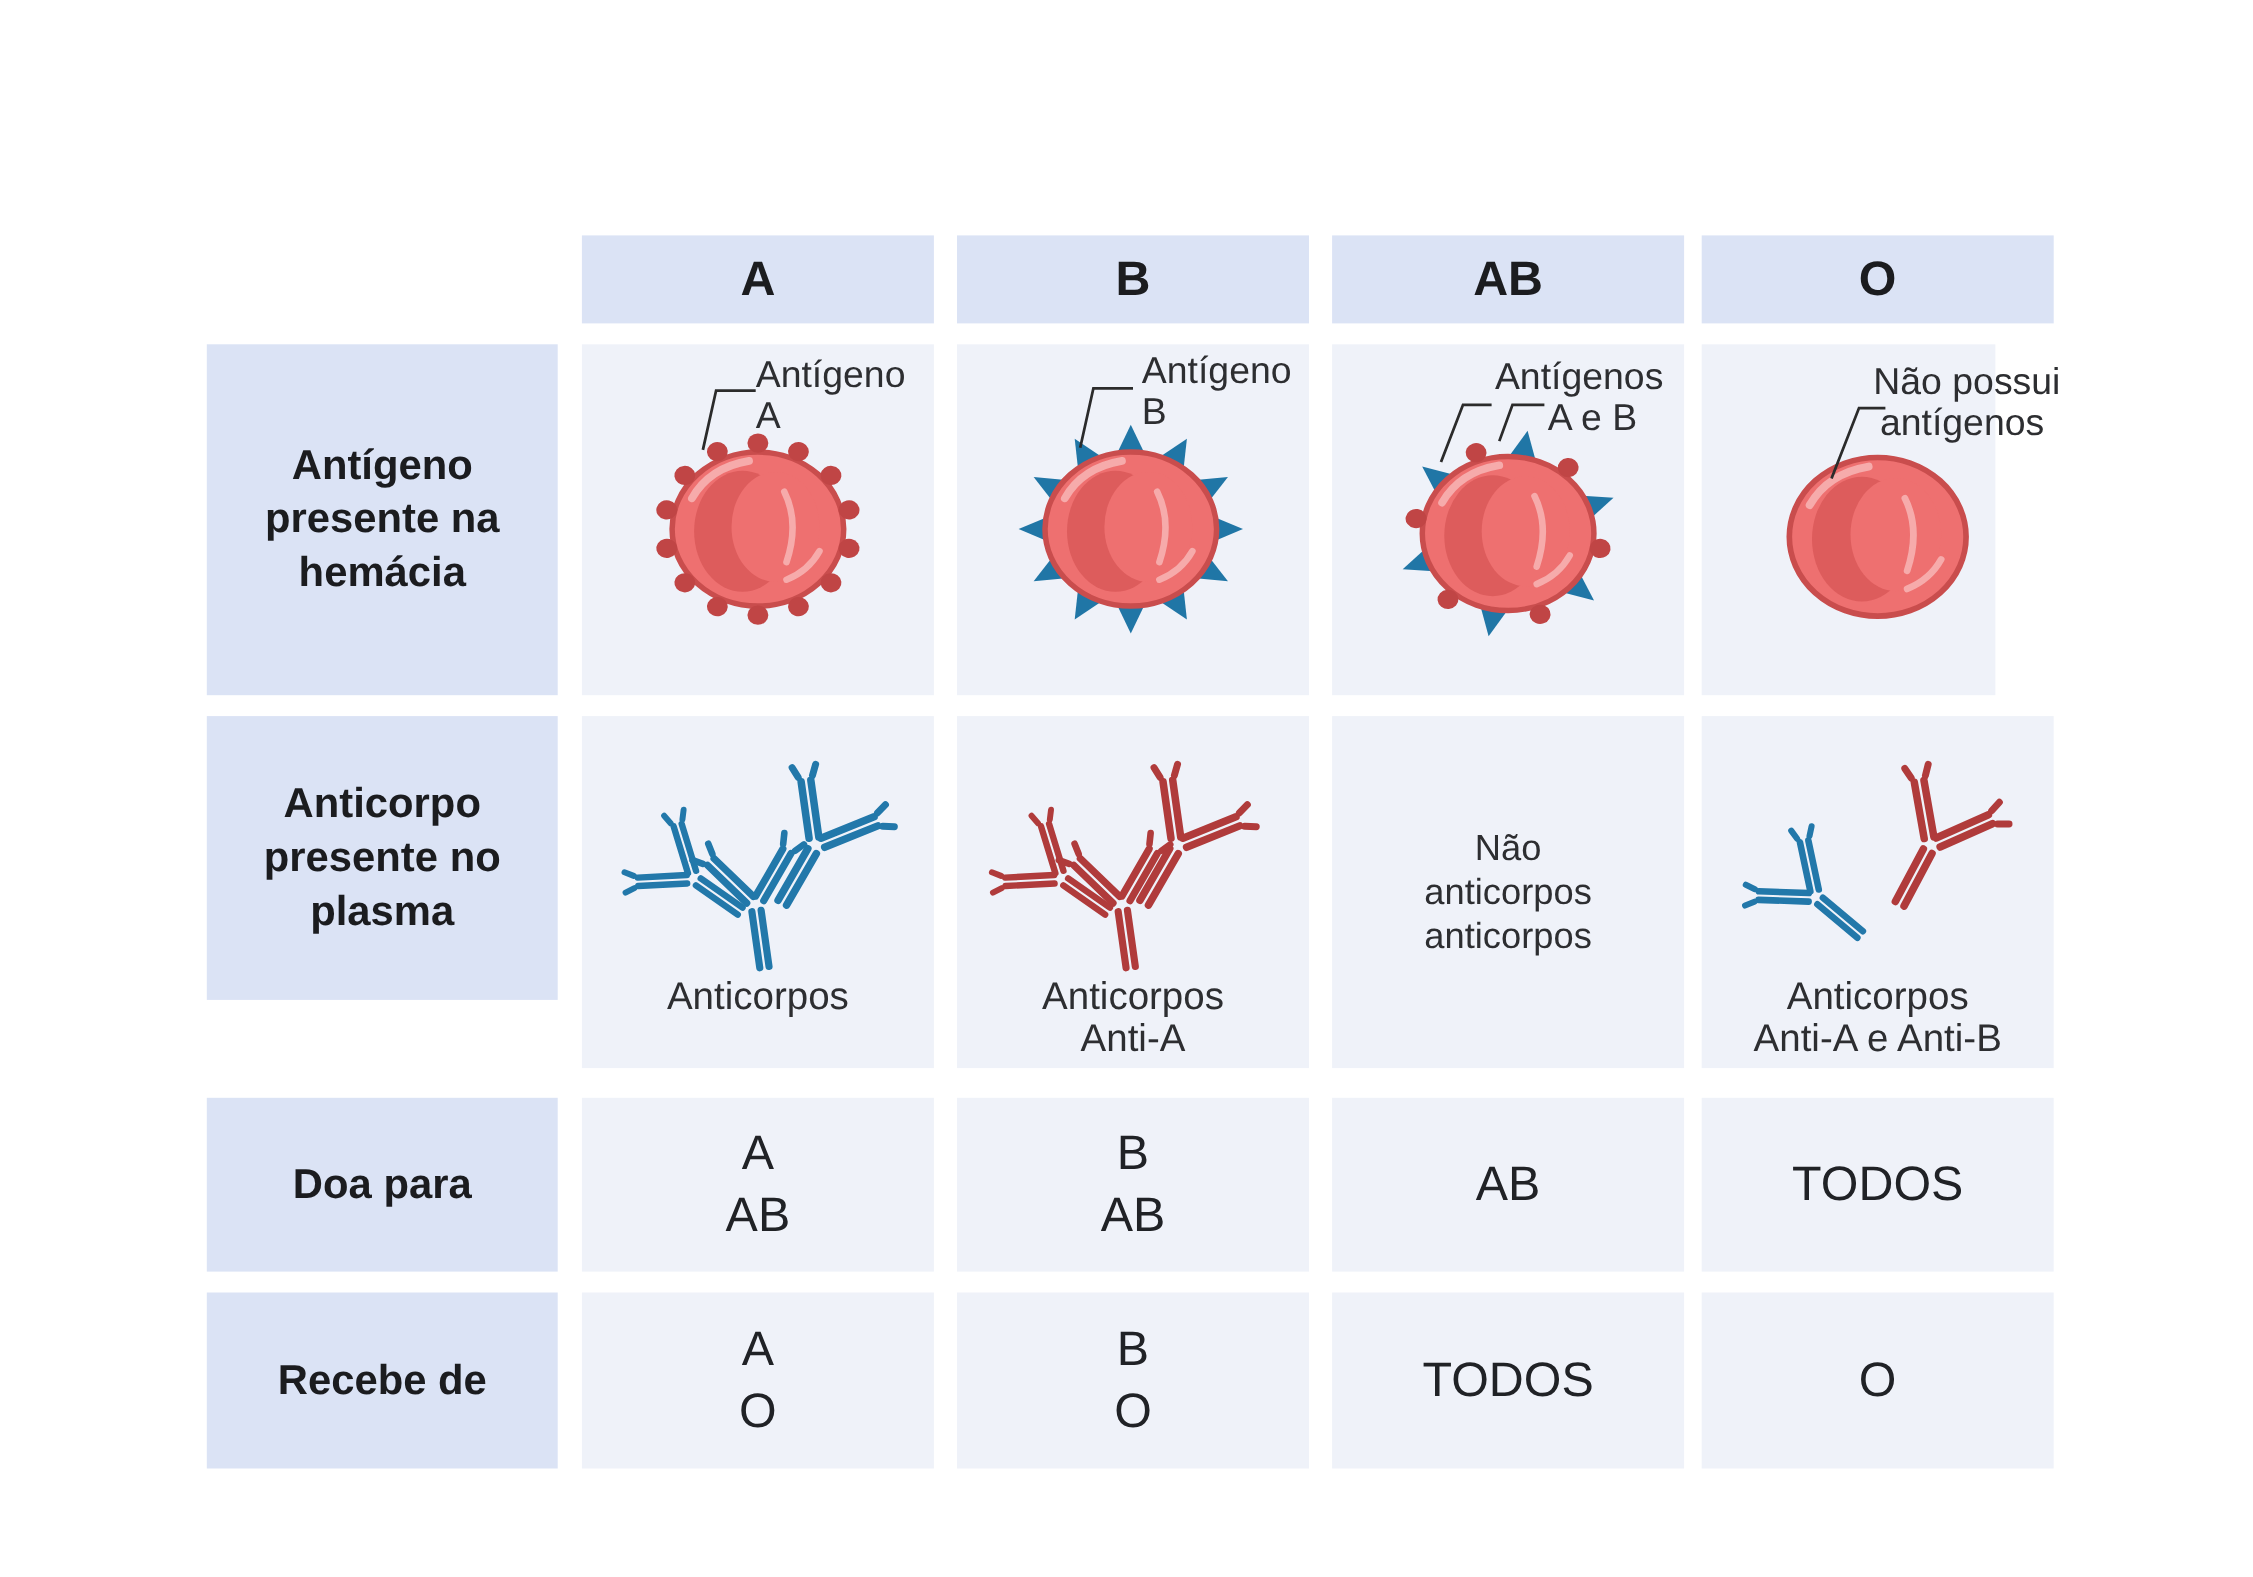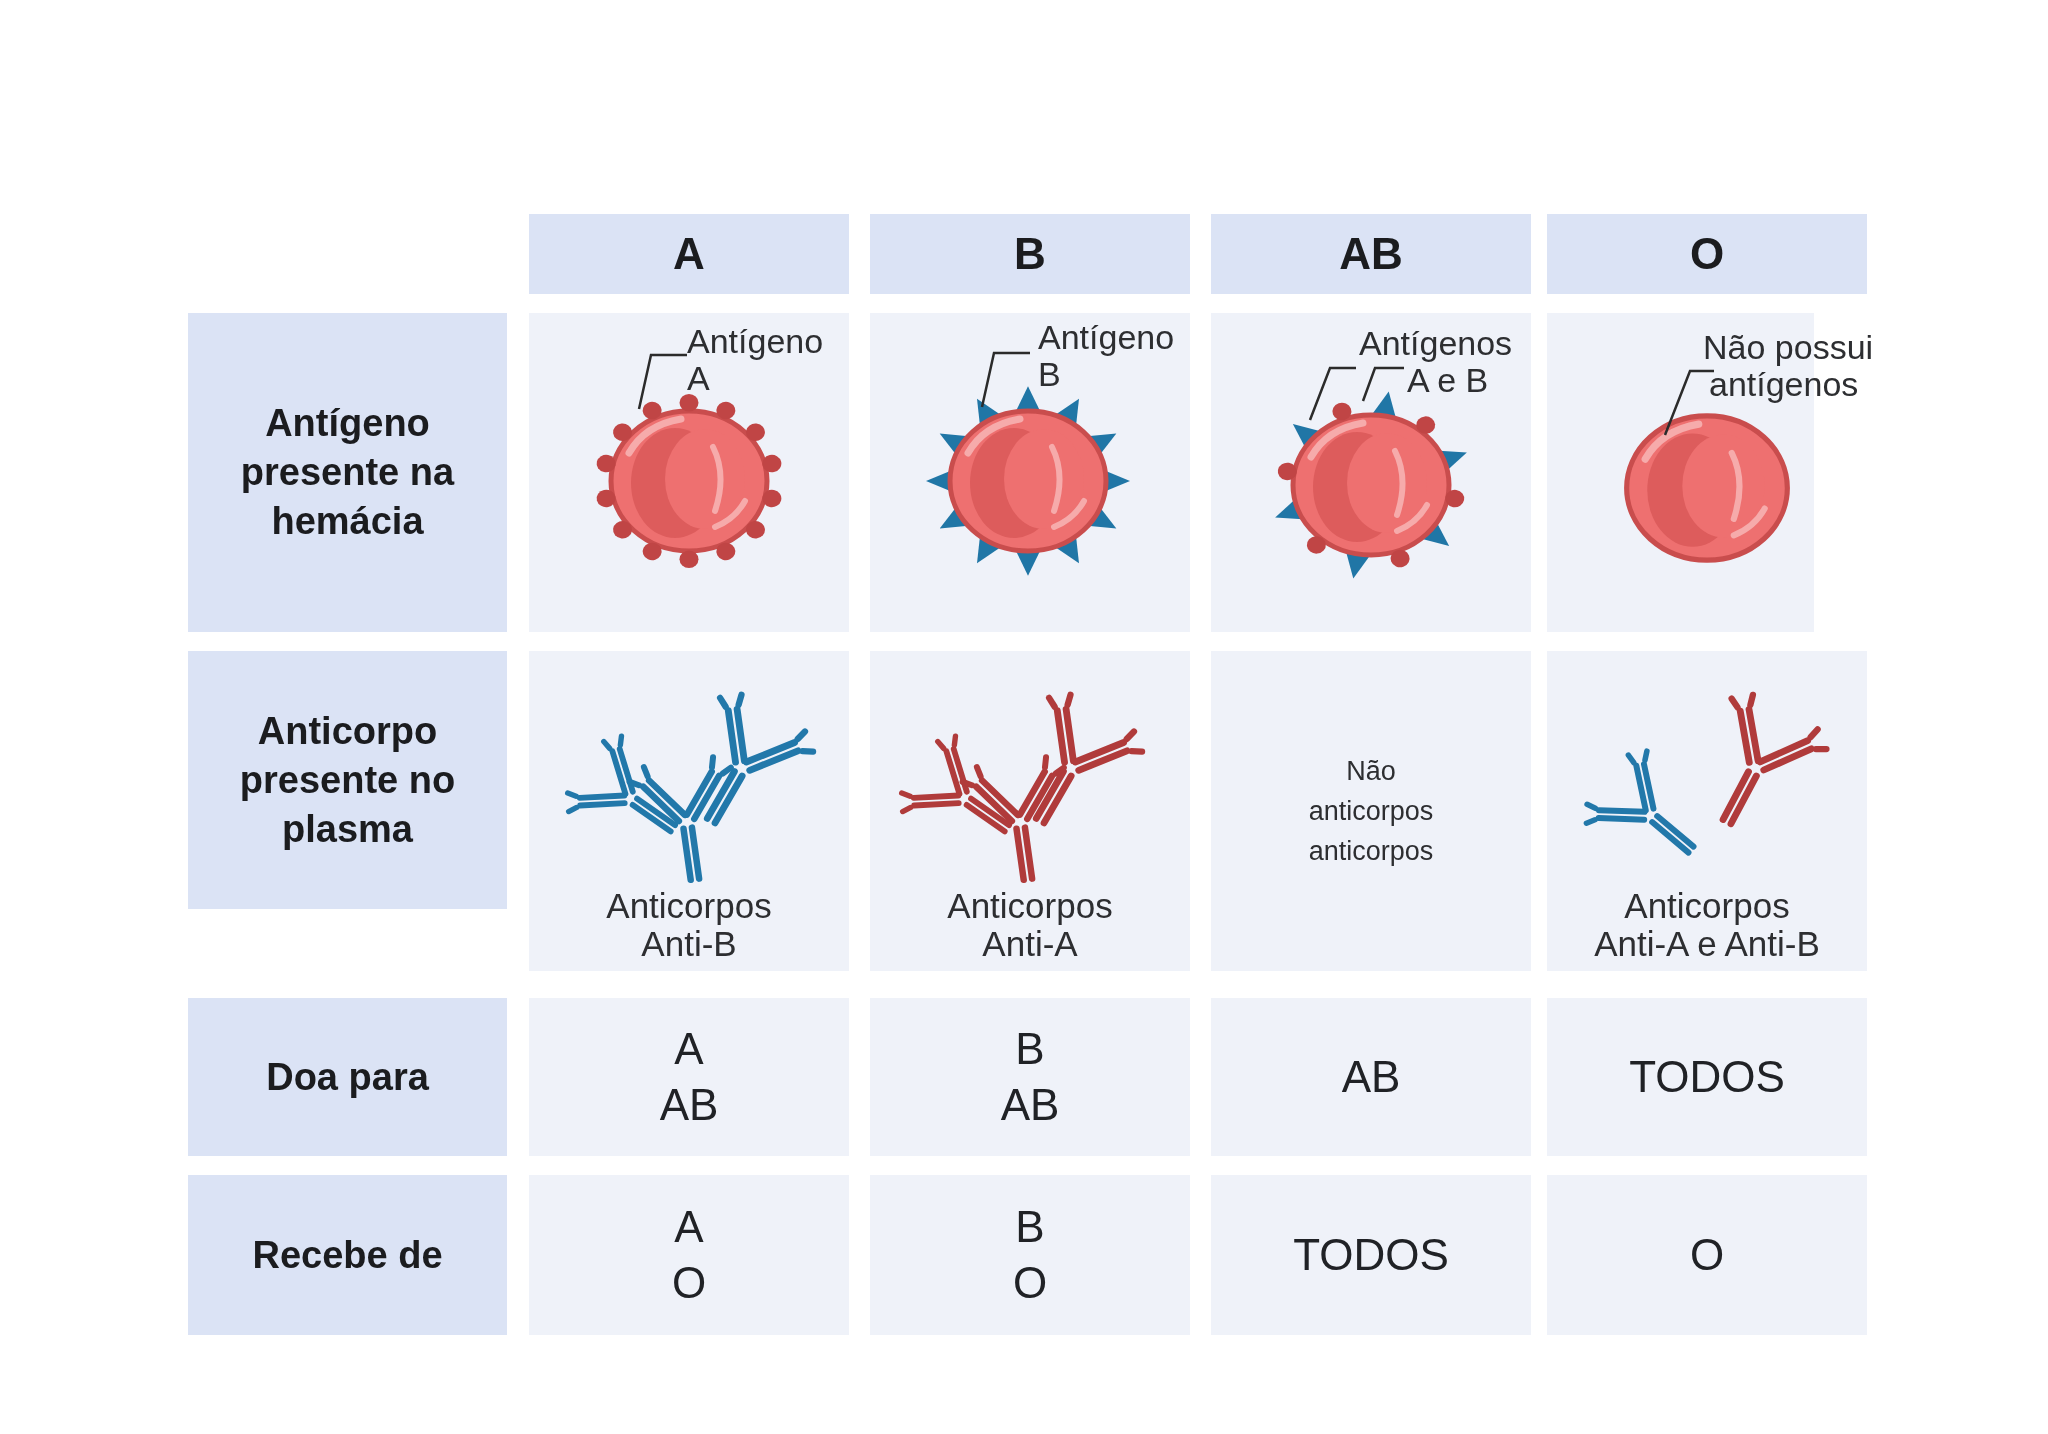--- a/index.html
+++ b/index.html
@@ -22,21 +22,21 @@
     position:absolute;background:var(--head-bg);
     display:flex;flex-direction:column;align-items:center;justify-content:center;
     font-size:38px;font-weight:bold;color:var(--ink);line-height:49px;text-align:center;
   }
   .cell{position:absolute;background:var(--cell-bg);}
   .cell svg{position:absolute;left:0;top:0;}
   .cap{position:absolute;font-size:34px;line-height:37px;color:var(--cap);white-space:nowrap;}
   .abcap{position:absolute;left:0;width:100%;text-align:center;font-size:35px;line-height:38px;color:var(--cap);}
   .note{
     position:absolute;inset:0;display:flex;flex-direction:column;align-items:center;justify-content:center;
-    font-size:27px;line-height:40px;color:var(--cap);text-align:center;
+    font-size:33px;line-height:40px;color:var(--cap);text-align:center;
   }
   .vals{
     position:absolute;inset:0;display:flex;flex-direction:column;align-items:center;justify-content:center;
     font-size:44px;line-height:56px;color:#202226;text-align:center;font-weight:400;
   }
   .leader{stroke:#2b2b2b;stroke-width:2.5;fill:none;}
 </style>
 </head>
 <body>
 
@@ -196,21 +196,20 @@
 
   <div class="cell" style="left:529px;top:651px;width:320px;height:320px">
     <svg width="320" height="320" viewBox="0 0 320 320">
       <g fill="#2278aa">
         <use href="#antibody" transform="translate(212,118) rotate(30) scale(1.05)"></use>
         <use href="#antibody" transform="translate(102,148) rotate(-55) scale(0.9)"></use>
         <use href="#antibody" transform="translate(158,172) rotate(-8)"></use>
       </g>
     </svg>
     <div class="abcap" style="top:236px">Anticorpos</div>
-    <div class="abcap" style="top:274px">Anti-B</div>
   </div>
 
   <div class="cell" style="left:870px;top:651px;width:320px;height:320px">
     <svg width="320" height="320" viewBox="0 0 320 320">
       <g fill="#b03b3b">
         <use href="#antibody" transform="translate(200,118) rotate(30) scale(1.05)"></use>
         <use href="#antibody" transform="translate(95,148) rotate(-55) scale(0.9)"></use>
         <use href="#antibody" transform="translate(150,172) rotate(-8)"></use>
       </g>
     </svg>

